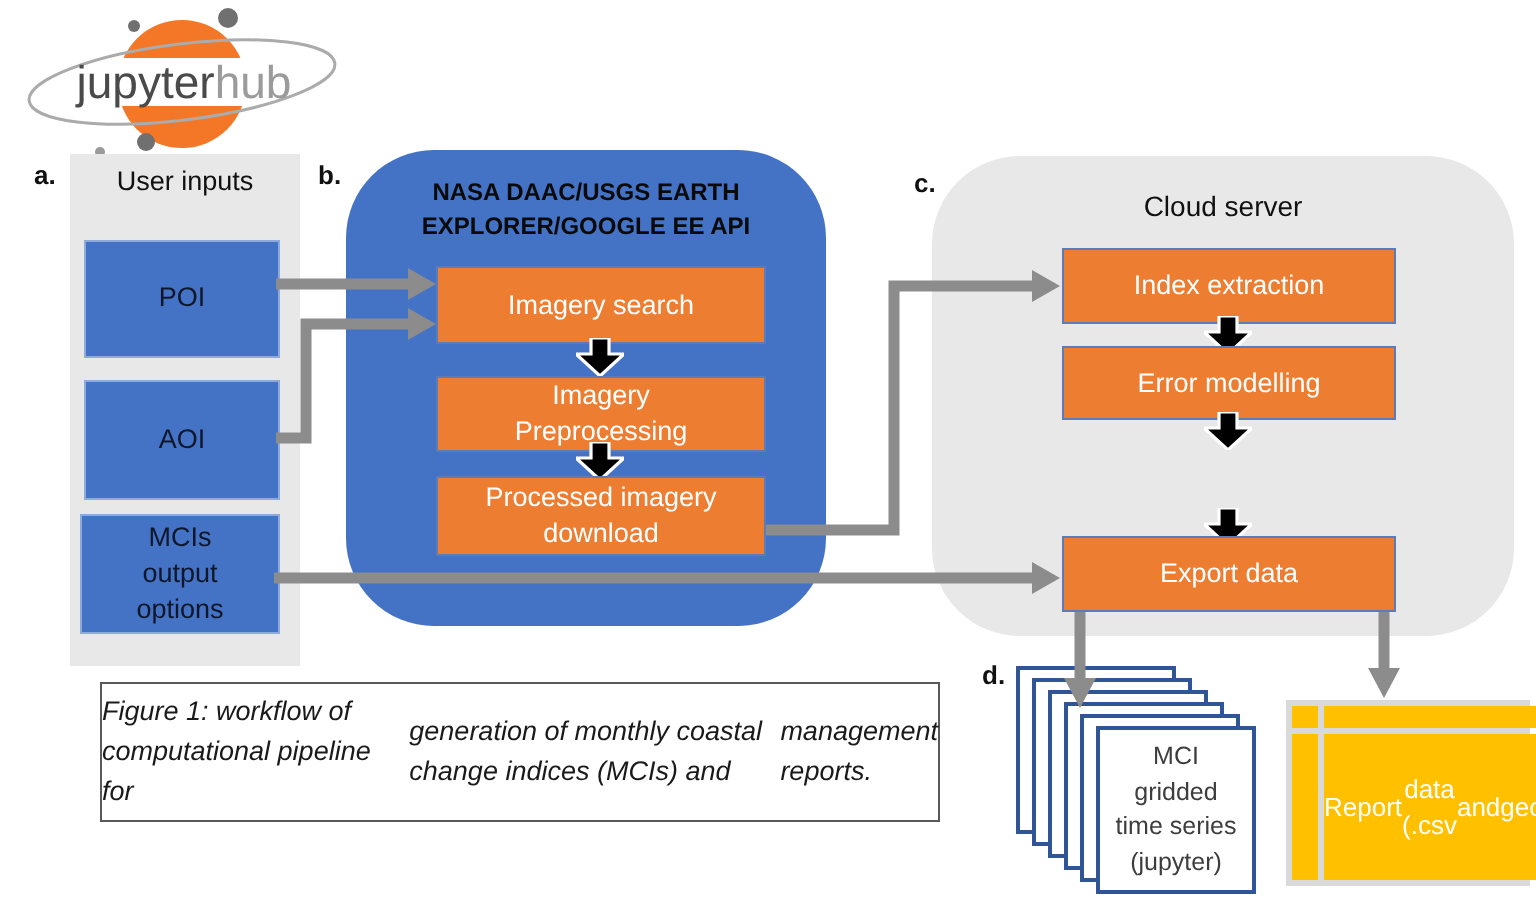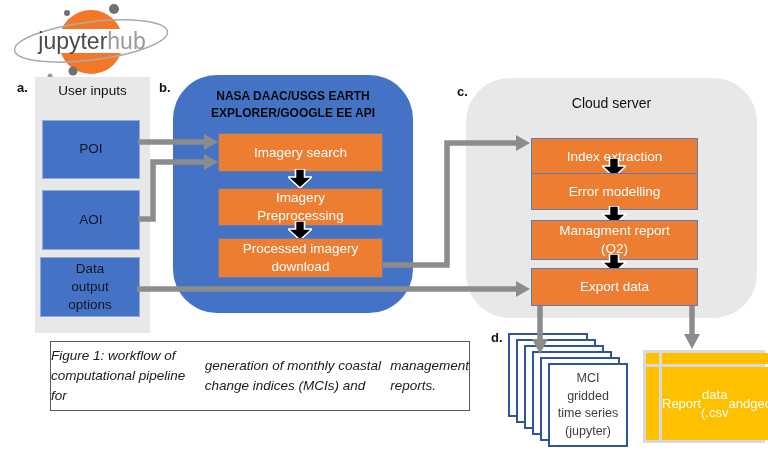--- a/index.html
+++ b/index.html
@@ -81,21 +81,21 @@
 
   <div class="panel-a">
     <div class="panel-a-title">User inputs</div>
     <div class="bluebox" style="left:7px;top:43px;width:96px;height:57px;">
       <span>POI</span>
     </div>
     <div class="bluebox" style="left:7px;top:113px;width:96px;height:58px;">
       <span>AOI</span>
     </div>
     <div class="bluebox" style="left:5px;top:180px;width:98px;height:58px;">
-      <span>Data</span>
+      <span>MCIs</span>
       <span>output</span>
       <span>options</span>
     </div>
   </div>
 
   <div class="panel-b">
     <div class="panel-b-title">
       <div>NASA DAAC/USGS EARTH</div>
       <div>EXPLORER/GOOGLE EE API</div>
     </div>
@@ -113,36 +113,32 @@
       <polygon points="7.5,0 16.5,0 16.5,8 24,8 12,19 0,8 7.5,8" fill="#000" stroke="#fff" stroke-width="1.6"></polygon>
     </svg>
     <div class="orangebox" style="left:45px;top:163px;width:165px;height:40px;">
       <span>Processed imagery</span>
       <span>download</span>
     </div>
   </div>
 
   <div class="panel-c">
     <div class="panel-c-title">Cloud server</div>
-    <div class="orangebox" style="left:65px;top:46px;width:167px;height:38px;margin-top:14px;">
+    <div class="orangebox" style="left:65px;top:46px;width:167px;height:38px;">
       <span>Index extraction</span>
     </div>
     <svg class="black-arrow" style="left:136px;top:80px;" viewBox="0 0 24 19">
       <polygon points="7.5,0 16.5,0 16.5,8 24,8 12,19 0,8 7.5,8" fill="#000" stroke="#fff" stroke-width="1.6"></polygon>
     </svg>
     <div class="orangebox" style="left:65px;top:95px;width:167px;height:37px;">
       <span>Error modelling</span>
     </div>
     <svg class="black-arrow" style="left:136px;top:128px;" viewBox="0 0 24 19">
       <polygon points="7.5,0 16.5,0 16.5,8 24,8 12,19 0,8 7.5,8" fill="#000" stroke="#fff" stroke-width="1.6"></polygon>
     </svg>
-    <div class="orangebox" style="left:65px;top:142px;width:167px;height:40px;">
-      <span>Managment report</span>
-      <span>(Q2)</span>
-    </div>
     <svg class="black-arrow" style="left:136px;top:176px;" viewBox="0 0 24 19">
       <polygon points="7.5,0 16.5,0 16.5,8 24,8 12,19 0,8 7.5,8" fill="#000" stroke="#fff" stroke-width="1.6"></polygon>
     </svg>
     <div class="orangebox" style="left:65px;top:190px;width:167px;height:38px;">
       <span>Export data</span>
     </div>
   </div>
 
   <div class="stack">
     <div class="file-card" style="left:0;top:0;"></div>

